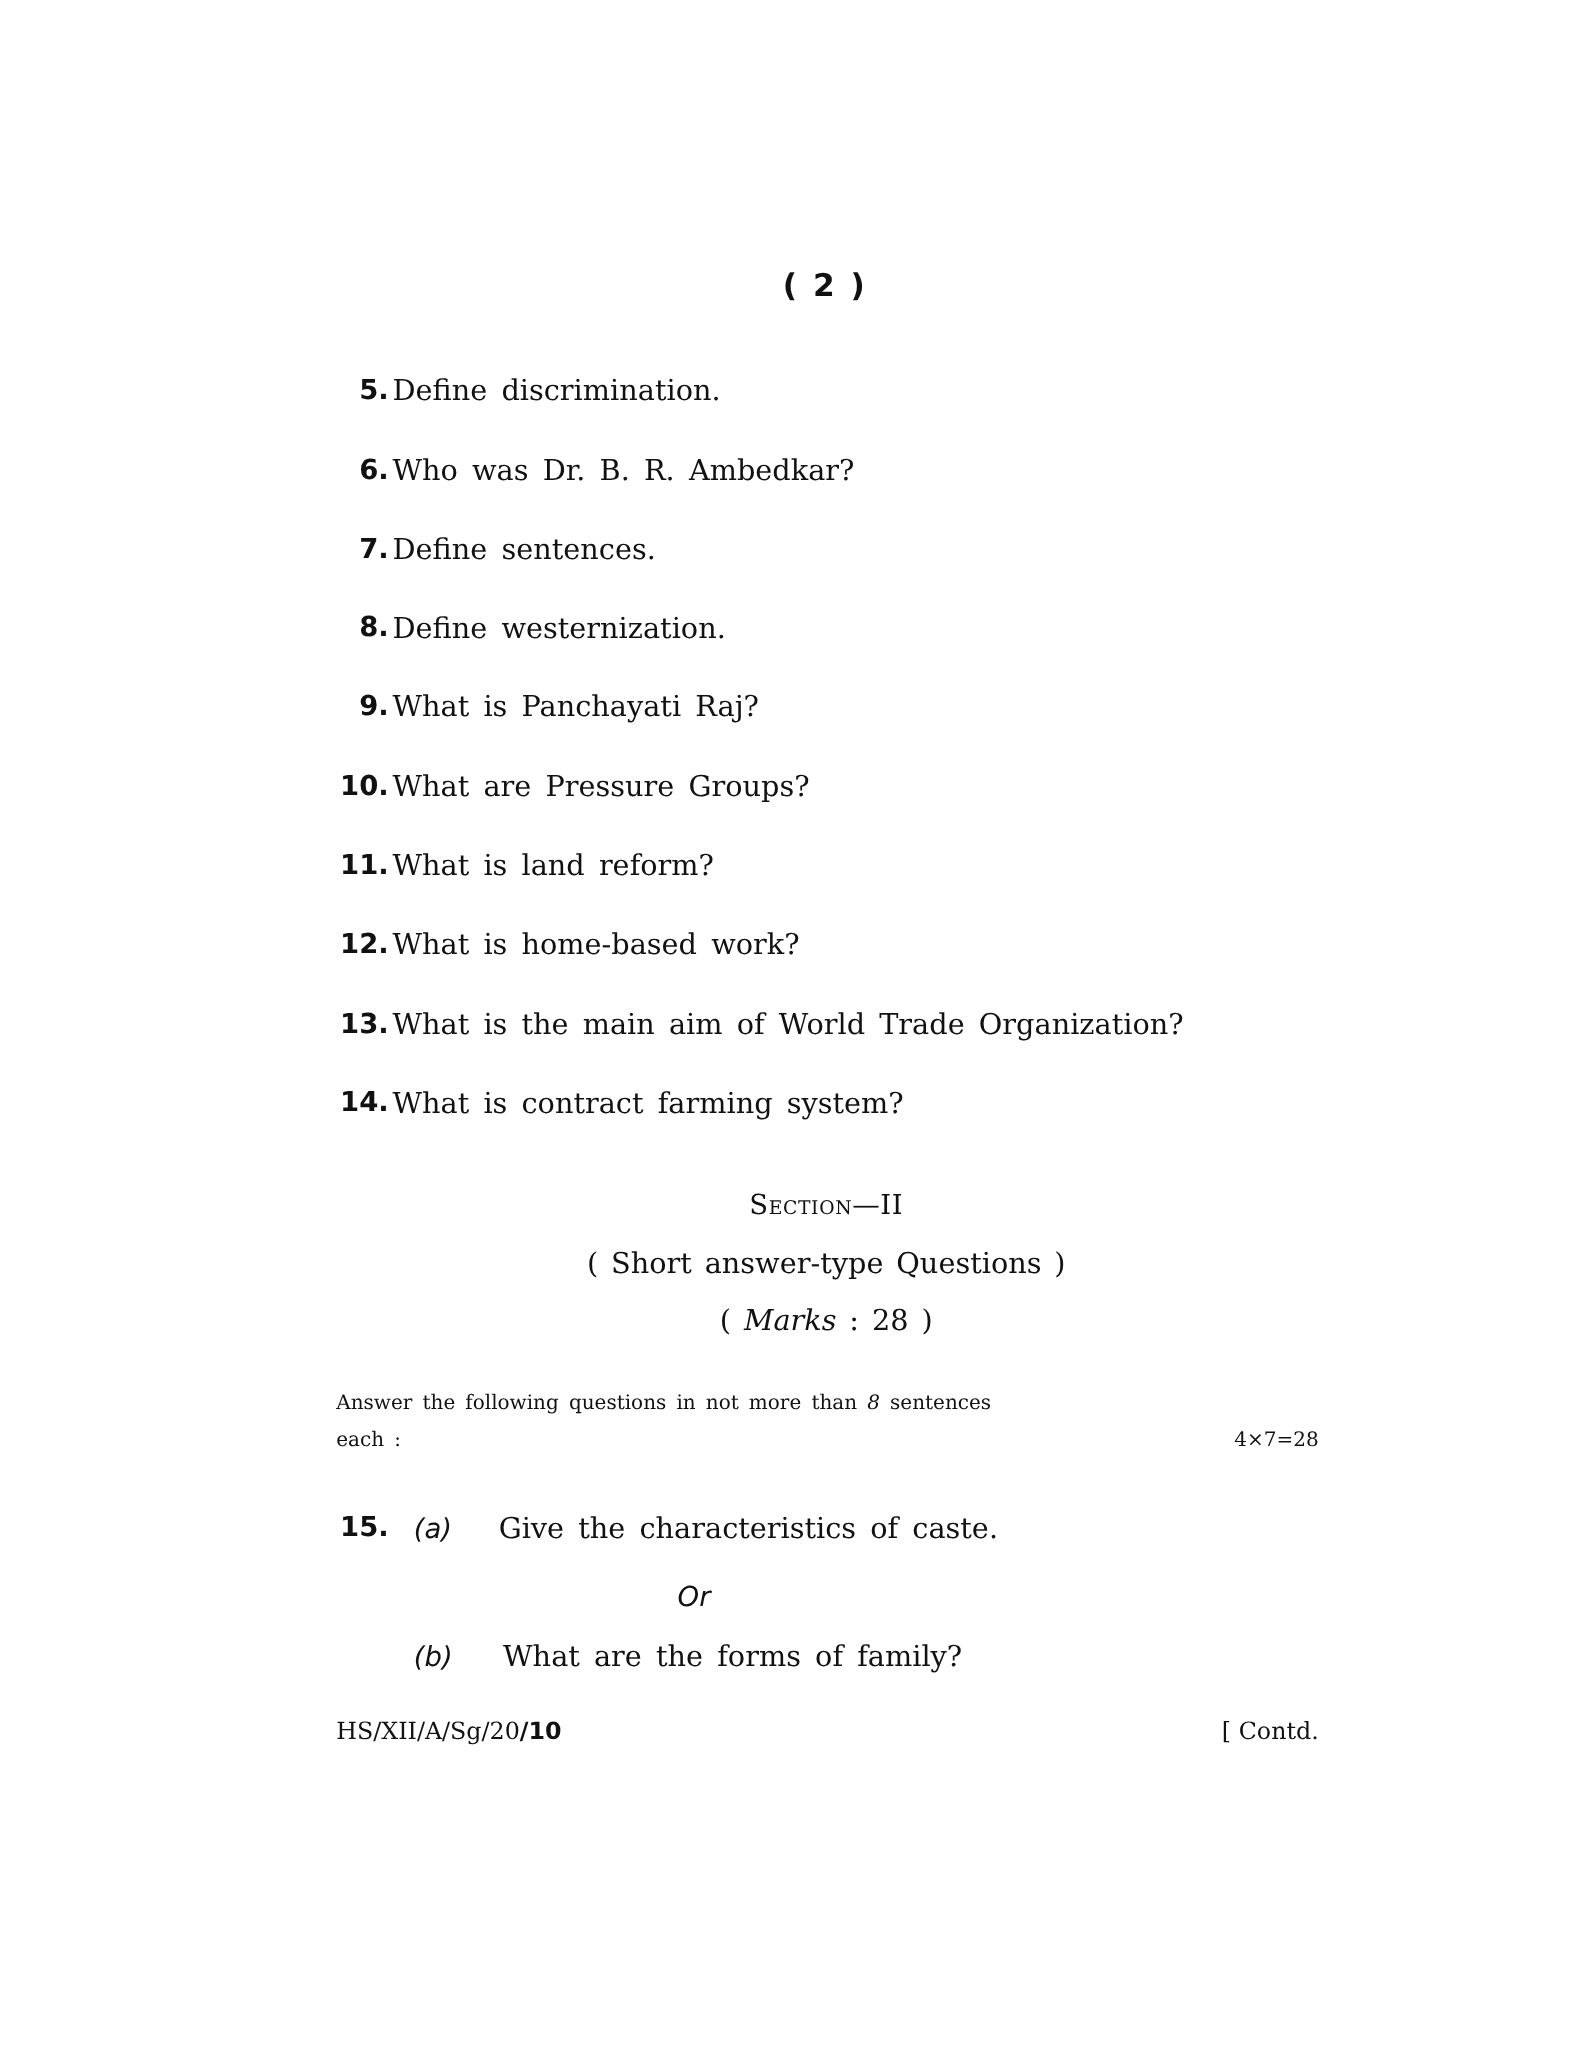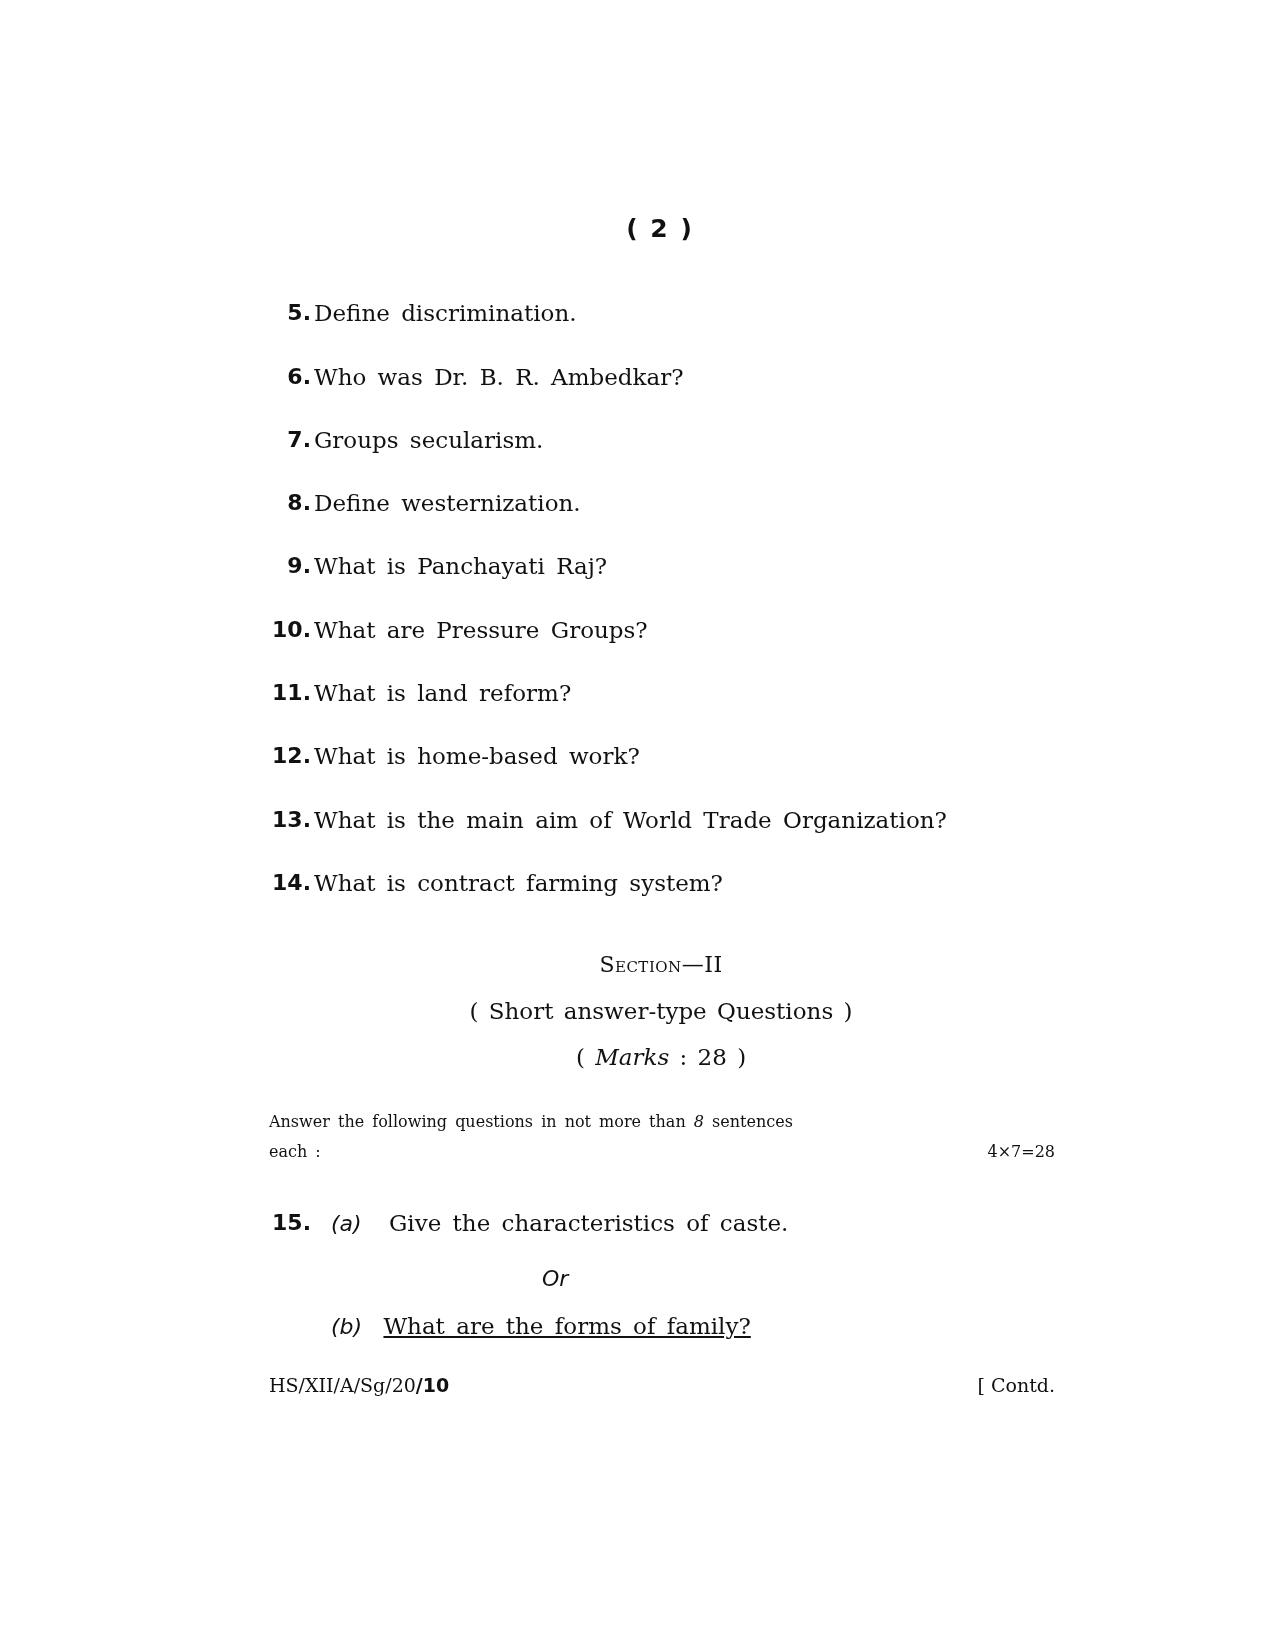--- a/index.html
+++ b/index.html
@@ -47,21 +47,21 @@
     <div class="q-row" style="top:300px;">
       <span class="q-num">5.</span>
       <span class="q-text">Define discrimination.</span>
     </div>
     <div class="q-row" style="top:364px;">
       <span class="q-num">6.</span>
       <span class="q-text">Who was Dr. B. R. Ambedkar?</span>
     </div>
     <div class="q-row" style="top:427px;">
       <span class="q-num">7.</span>
-      <span class="q-text">Groups secularism.</span>
+      <span class="q-text">Define sentences.</span>
     </div>
     <div class="q-row" style="top:490px;">
       <span class="q-num">8.</span>
       <span class="q-text">Define westernization.</span>
     </div>
     <div class="q-row" style="top:553px;">
       <span class="q-num">9.</span>
       <span class="q-text">What is Panchayati Raj?</span>
     </div>
     <div class="q-row" style="top:617px;">
@@ -98,30 +98,30 @@
   <div class="instr" style="top:1142px;">
     <span>each :</span>
     <span class="right-mark">4×7=28</span>
   </div>
 
   <div>
     <div class="q-row" style="top:1210px;">
       <span class="q-num">15.</span>
       <span class="q-text" style="left:331px;">
         <span class="sub-label">(a)</span>
-        <span style="margin-left:16px;">Give the characteristics of caste.</span>
+        <span style="margin-left:26px;">Give the characteristics of caste.</span>
       </span>
     </div>
     <div class="q-row" style="top:1266px;">
       <span class="q-text sub-label" style="left:542px;">Or</span>
     </div>
     <div class="q-row" style="top:1313px;">
       <span class="q-text" style="left:331px;">
         <span class="sub-label">(b)</span>
-        <span style="margin-left:10px;text-decoration:underline;">What are the forms of family?</span>
+        <span style="margin-left:29px;">What are the forms of family?</span>
       </span>
     </div>
   </div>
 
   <div class="footer">
     <span><span>HS/XII/A/Sg/20</span><span class="code-bold">/10</span></span>
     <span class="contd">[ Contd.</span>
   </div>
 
 </div>

